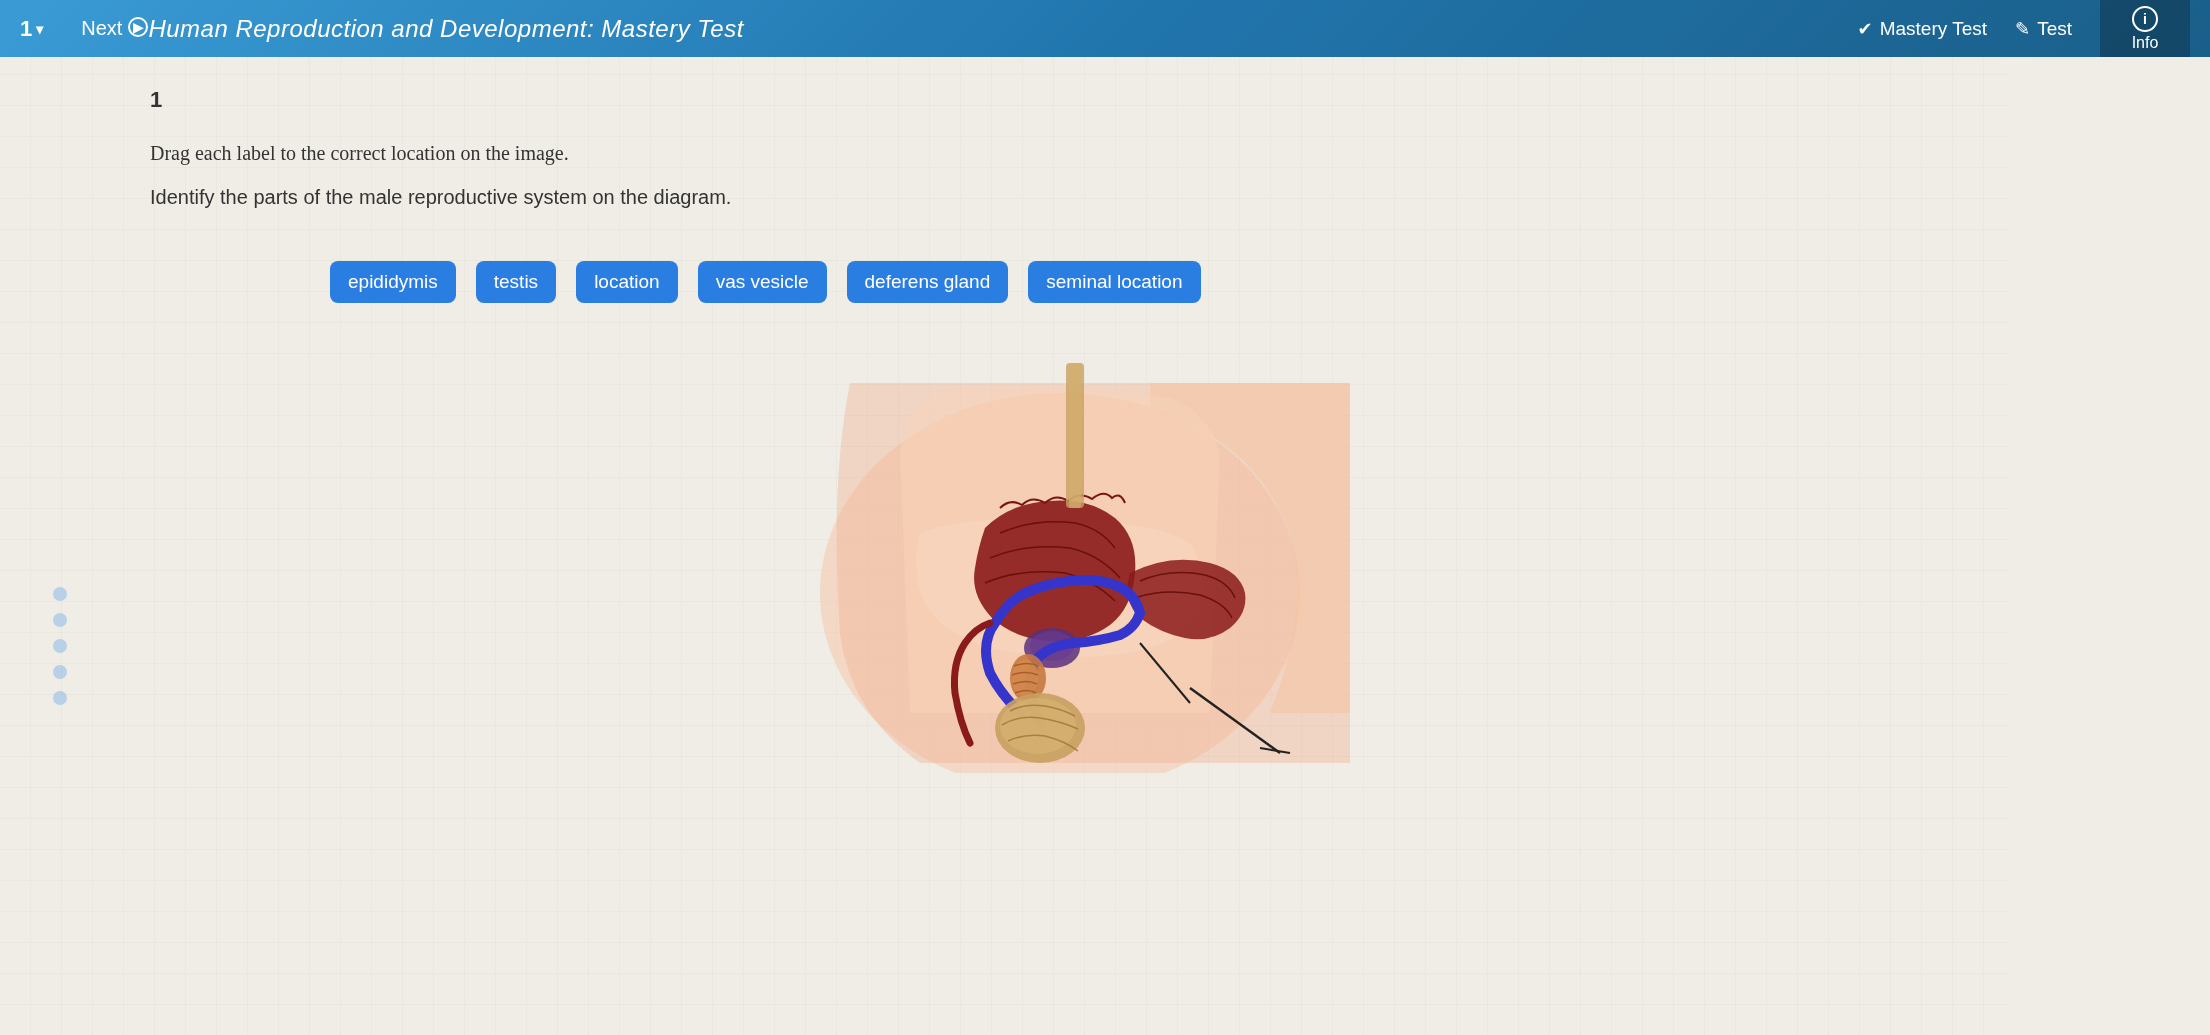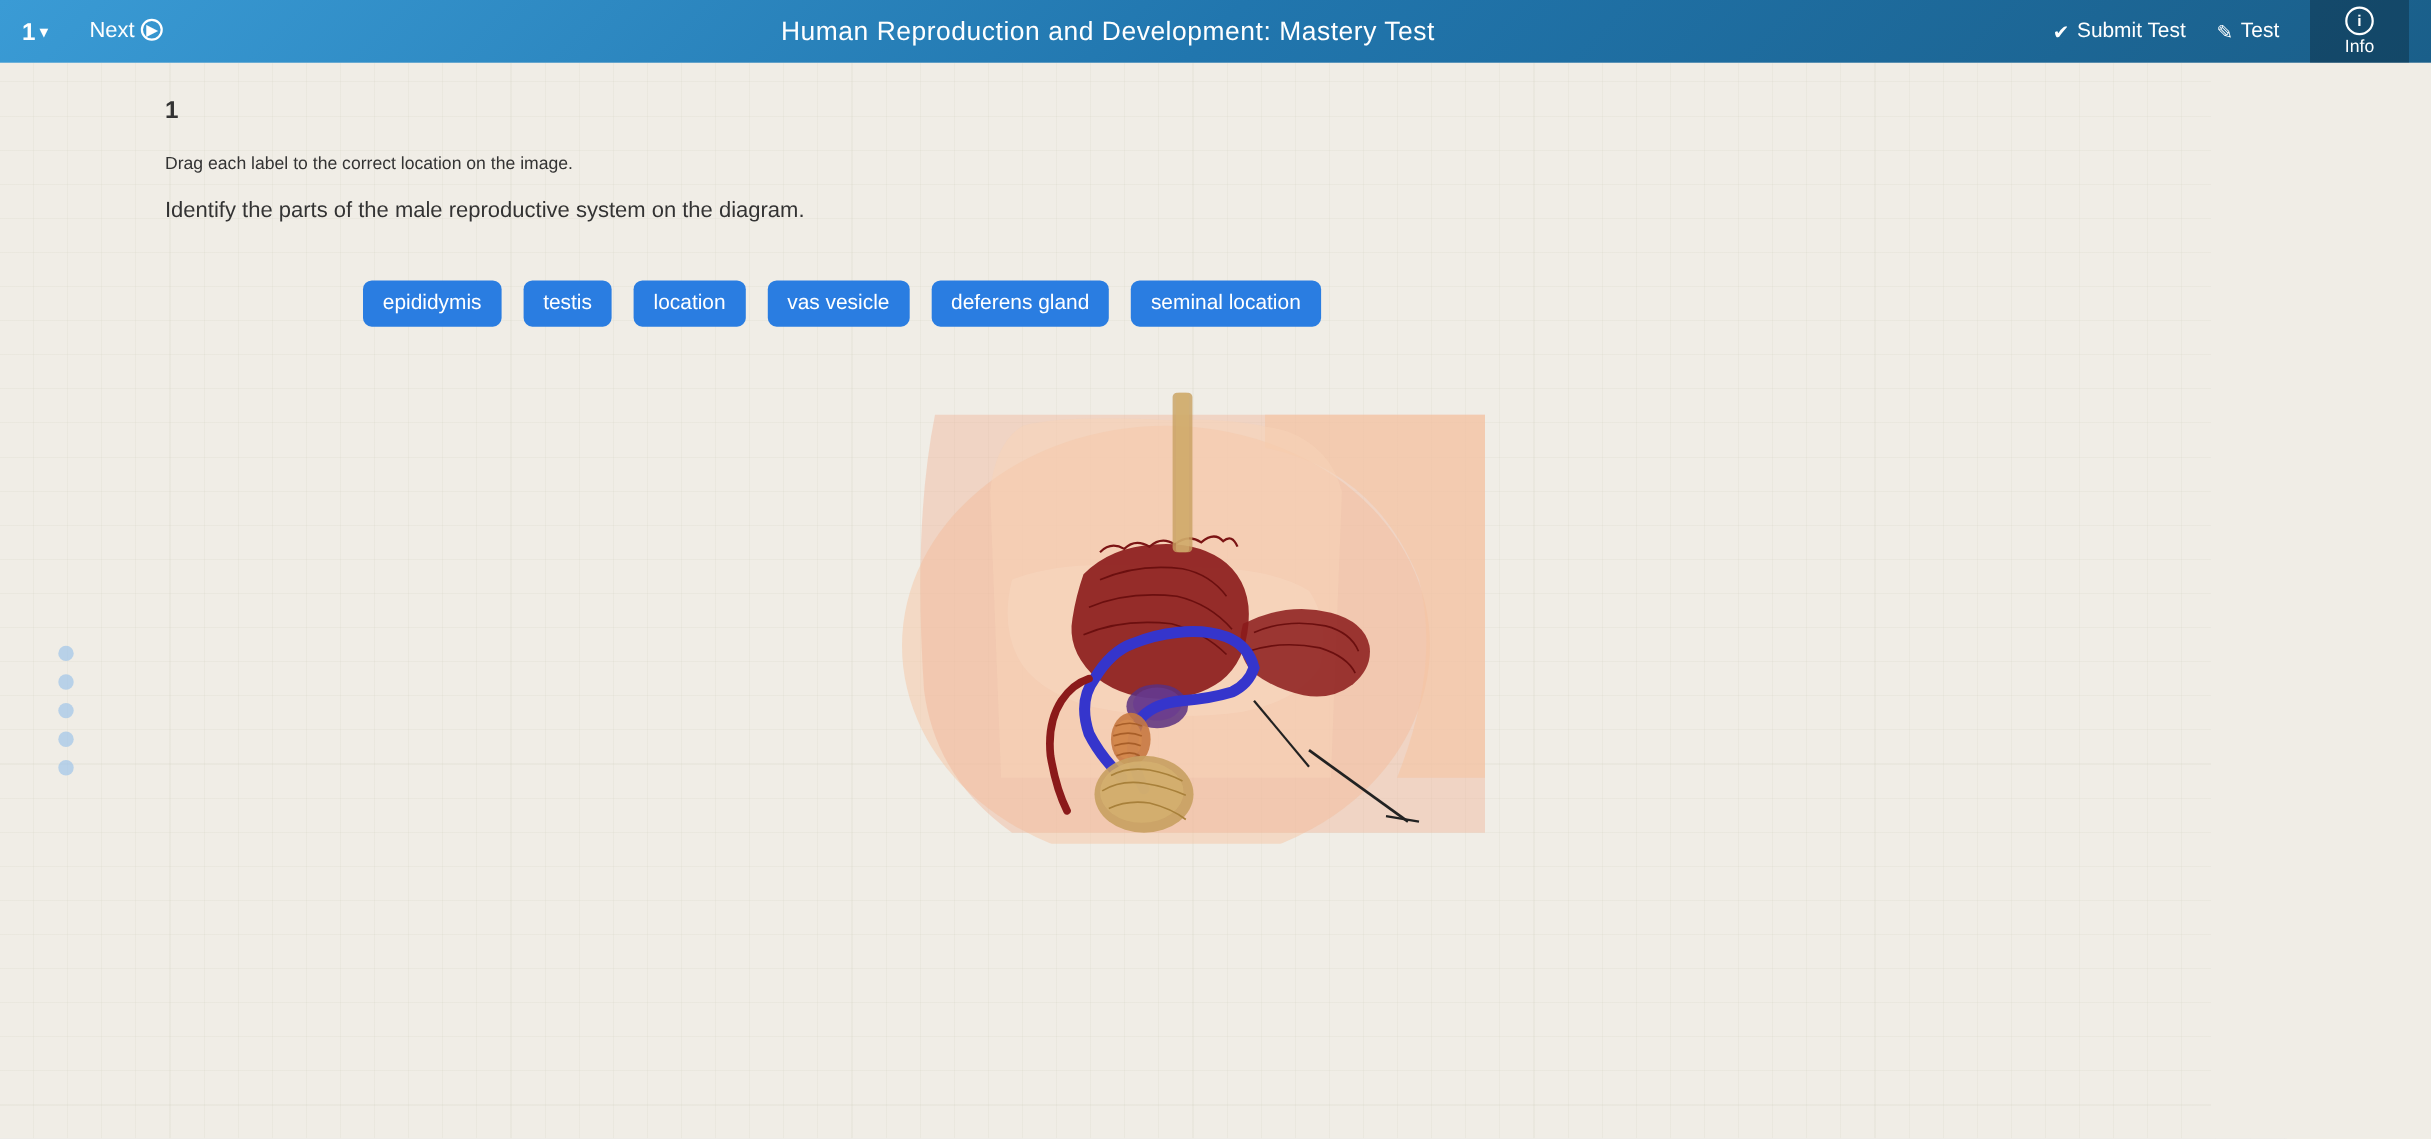--- a/index.html
+++ b/index.html
@@ -63,25 +63,25 @@
       border: 2px solid white;
       border-radius: 50%;
       display: flex;
       align-items: center;
       justify-content: center;
       font-size: 14px;
     }
 
     .page-title {
       flex: 1;
-      text-align: center;
       color: white;
       font-size: 24px;
       font-weight: 500;
       letter-spacing: 0.5px;
+      font-style: italic;
     }
 
     .top-bar-right {
       display: flex;
       align-items: center;
       gap: 28px;
     }
 
     .action-btn {
       display: flex;
@@ -177,24 +177,25 @@
     }
 
     .question-number {
       font-size: 22px;
       font-weight: bold;
       color: #333;
       margin-bottom: 25px;
     }
 
     .instruction-text {
-      font-size: 16px;
+      font-size: 20px;
       color: #333;
       margin-bottom: 14px;
       line-height: 1.5;
+      font-family: Liberation Serif, serif;
     }
 
     .identify-text {
       font-size: 20px;
       color: #333;
       margin-bottom: 49px;
       line-height: 1.5;
     }
 
     
@@ -256,21 +257,21 @@
         ▶
       </span>
     </button>
   </div>
 
   <div class="page-title">Human Reproduction and Development: Mastery Test</div>
 
   <div class="top-bar-right">
     <button class="action-btn">
       <span class="action-icon">✔</span>
-      <span>Submit Test</span>
+      <span>Mastery Test</span>
     </button>
     <button class="action-btn">
       <span class="action-icon">✎</span>
       <span>Test</span>
     </button>
     <div class="info-section">
       <div class="info-circle">i</div>
       <span>Info</span>
     </div>
   </div>

